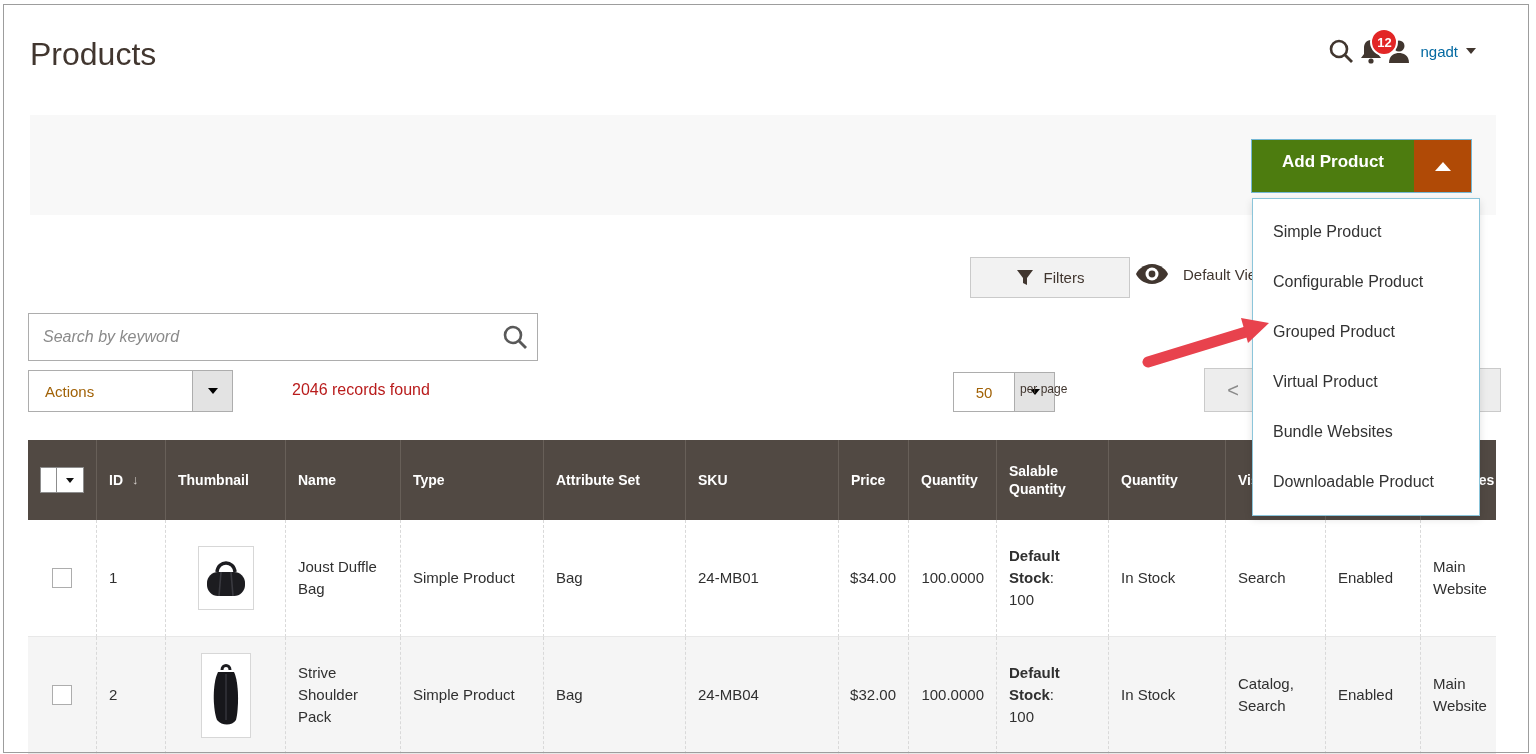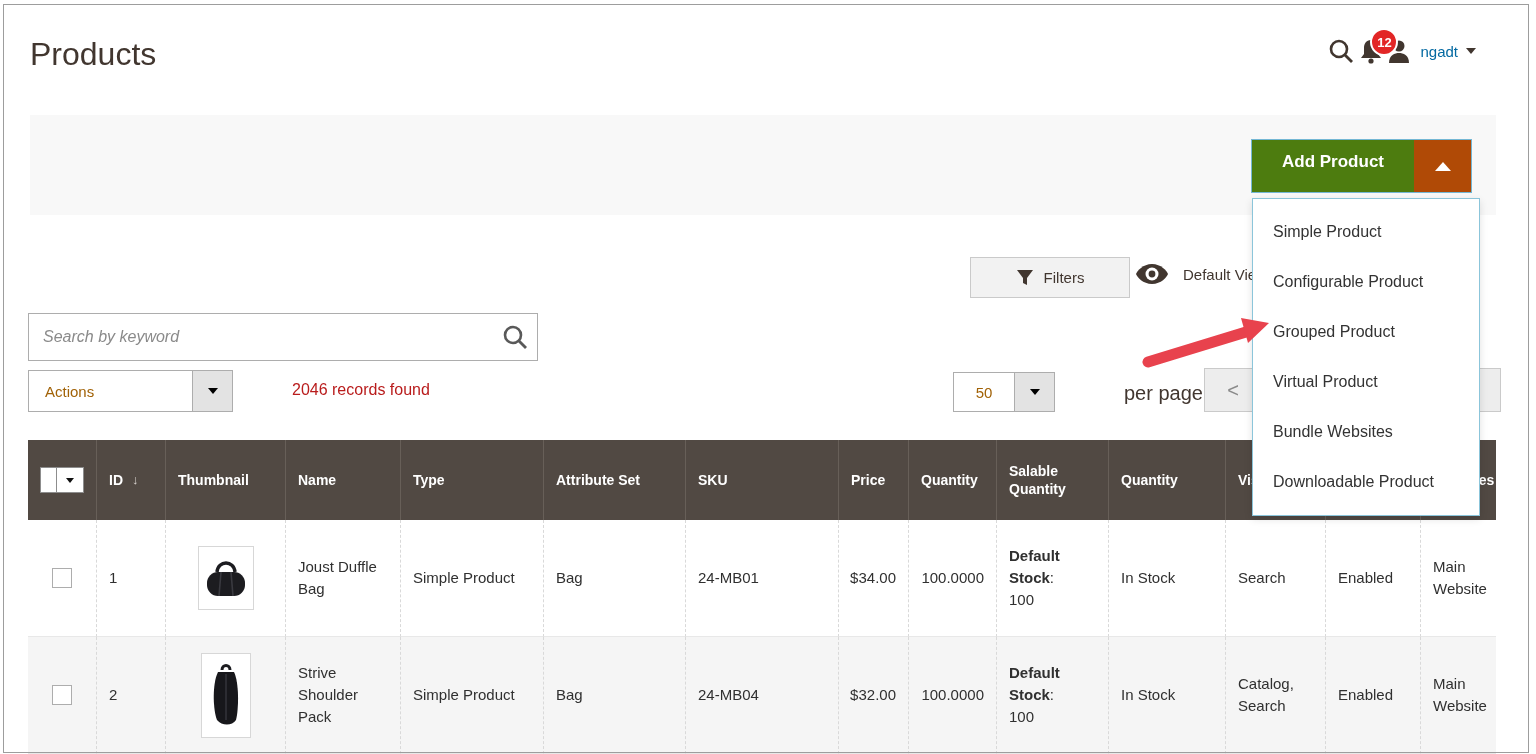--- a/index.html
+++ b/index.html
@@ -49,21 +49,21 @@
   .search-submit { width:44px; height:100%; display:flex; align-items:center; justify-content:center; cursor:pointer; }
 
   .selectbox { border:1px solid #adadad; background:#fff; display:flex; align-items:stretch; cursor:pointer; }
   .selectbox .val { display:flex; align-items:center; padding:0 16px; font-size:15px; color:#a16207; flex:1; }
   .selectbox .car { width:40px; background:#e3e3e3; border-left:1px solid #adadad; display:flex; align-items:center; justify-content:center; }
   .car .caret-down { border-top-color:#000; }
   .actions-select { left:28px; top:370px; width:205px; height:42px; }
   .records { left:292px; top:381px; font-size:16px; color:#b91c1c; }
   .perpage-select { left:953px; top:372px; width:102px; height:40px; }
   .perpage-select .val { justify-content:center;text-align:center; }
-  .perpage-label { left:1124px; top:382px; font-size:20px; color:#41362f; }
+  .perpage-label { left:1020px; top:382px; font-size:12px; color:#41362f; }
   .page-btn { top:368px; width:58px; height:44px; background:#ededed; border:1px solid #cacaca;
               display:flex; align-items:center; justify-content:center; font-size:20px; color:#8a8a8a; cursor:pointer; z-index:5; }
   .prev-btn { left:1204px; }
   .next-btn { left:1443px; }
 
   
   .grid { left:28px; top:440px; width:1468px; display:grid;
           grid-template-columns:68px 69px 120px 115px 143px 142px 153px 70px 88px 112px 117px 100px 95px 76px;
           grid-auto-rows:80px 117px 117px; z-index:1; }
   .th { background:#514943; color:#fff; font-size:14px; font-weight:bold; display:flex; align-items:center;

